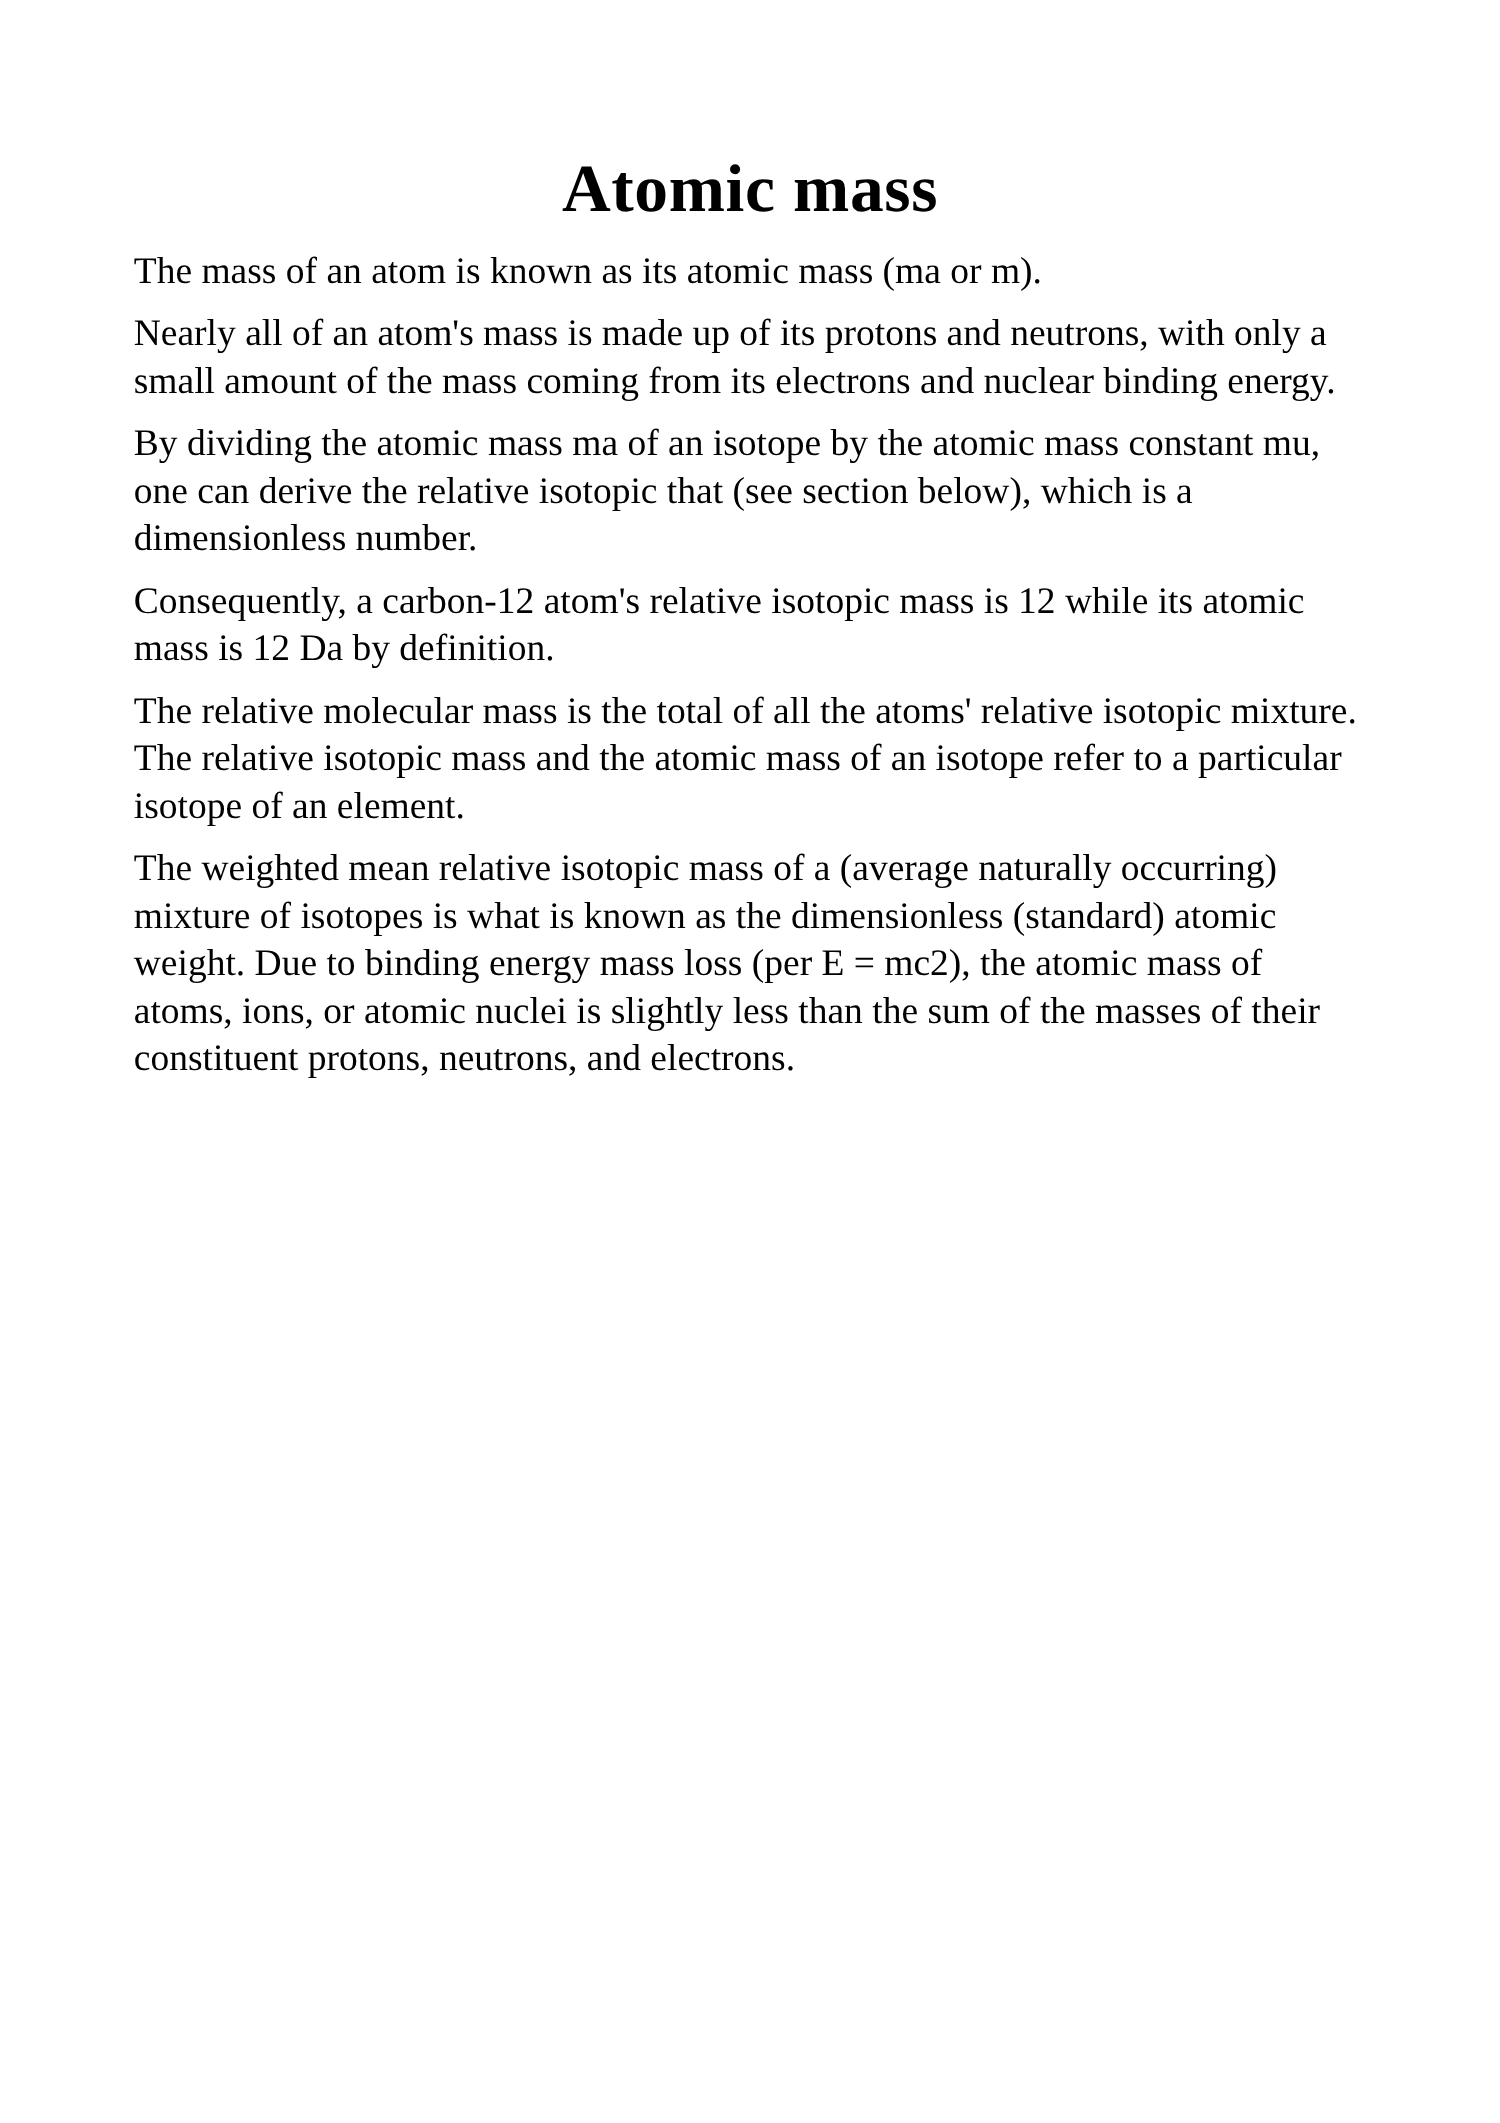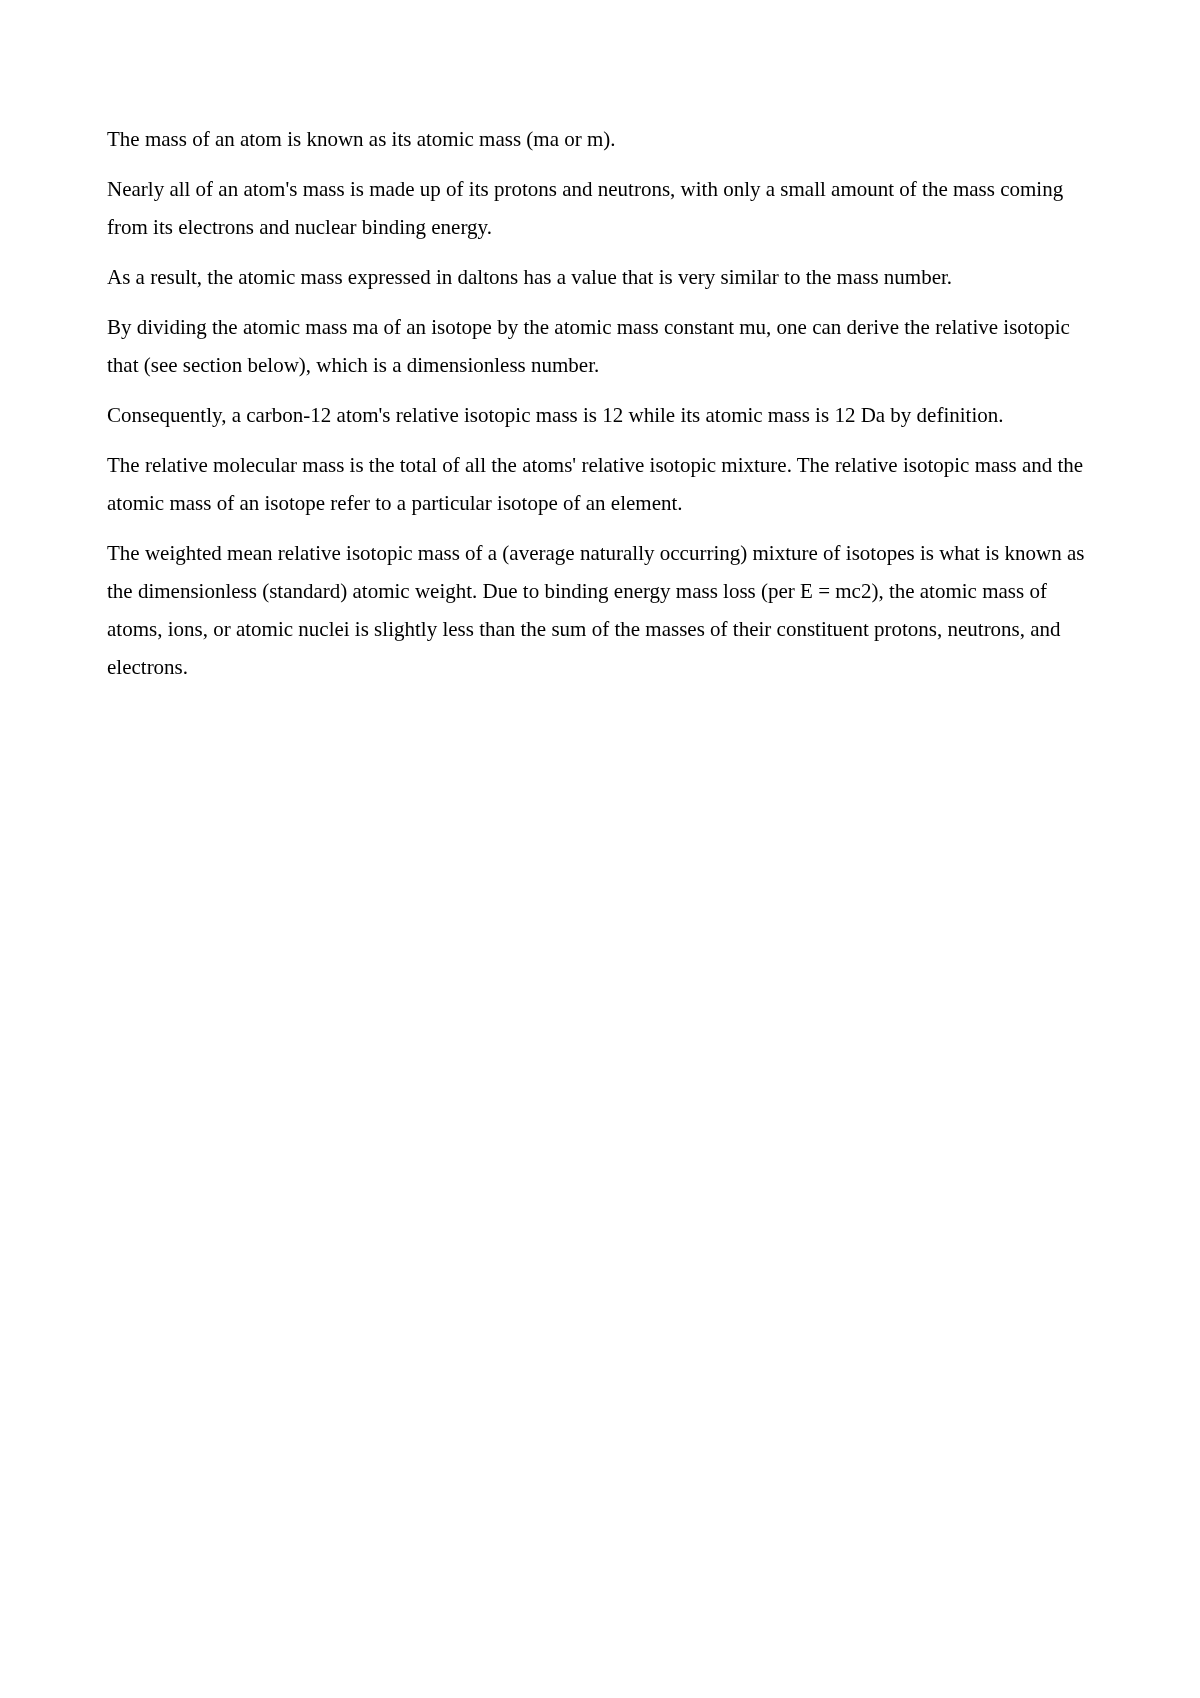--- a/index.html
+++ b/index.html
@@ -21,31 +21,31 @@
   }
   .doc-title {
     font-size: 54px;
     font-weight: bold;
     line-height: 1.15;
     text-align: center;
     margin: 0 0 16px 0;
     letter-spacing: 0.5px;
   }
   .doc-paragraph {
-    font-size: 21px;
+    font-size: 30px;
     line-height: 38px;
     margin: 0 0 12px 0;
     text-align: left;
   }
 </style>
 </head>
 <body>
 
 <div class="page">
+  <h1 class="doc-title">Atomic mass</h1>
 
   <p class="doc-paragraph">The mass of an atom is known as its atomic mass (ma or m).</p>
   <p class="doc-paragraph">Nearly all of an atom's mass is made up of its protons and neutrons, with only a small amount of the mass coming from its electrons and nuclear binding energy.</p>
-  <p class="doc-paragraph">As a result, the atomic mass expressed in daltons has a value that is very similar to the mass number.</p>
   <p class="doc-paragraph">By dividing the atomic mass ma of an isotope by the atomic mass constant mu, one can derive the relative isotopic that (see section below), which is a dimensionless number.</p>
   <p class="doc-paragraph">Consequently, a carbon-12 atom's relative isotopic mass is 12 while its atomic mass is 12 Da by definition.</p>
   <p class="doc-paragraph">The relative molecular mass is the total of all the atoms' relative isotopic mixture. The relative isotopic mass and the atomic mass of an isotope refer to a particular isotope of an element.</p>
   <p class="doc-paragraph">The weighted mean relative isotopic mass of a (average naturally occurring) mixture of isotopes is what is known as the dimensionless (standard) atomic weight. Due to binding energy mass loss (per E = mc2), the atomic mass of atoms, ions, or atomic nuclei is slightly less than the sum of the masses of their constituent protons, neutrons, and electrons.</p>
 </div>
 
 </body></html>

